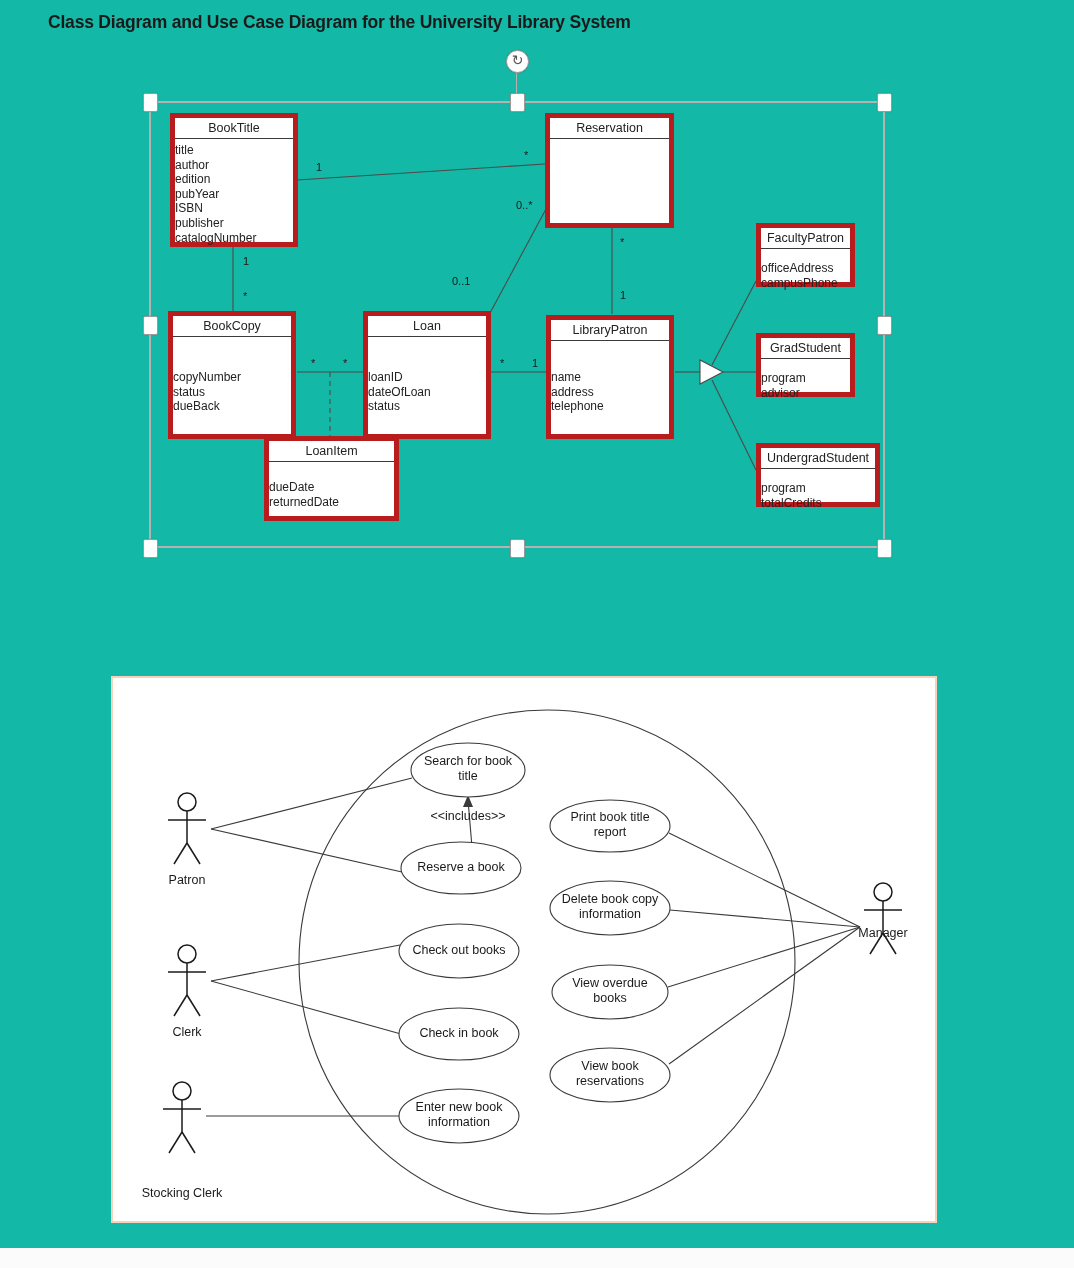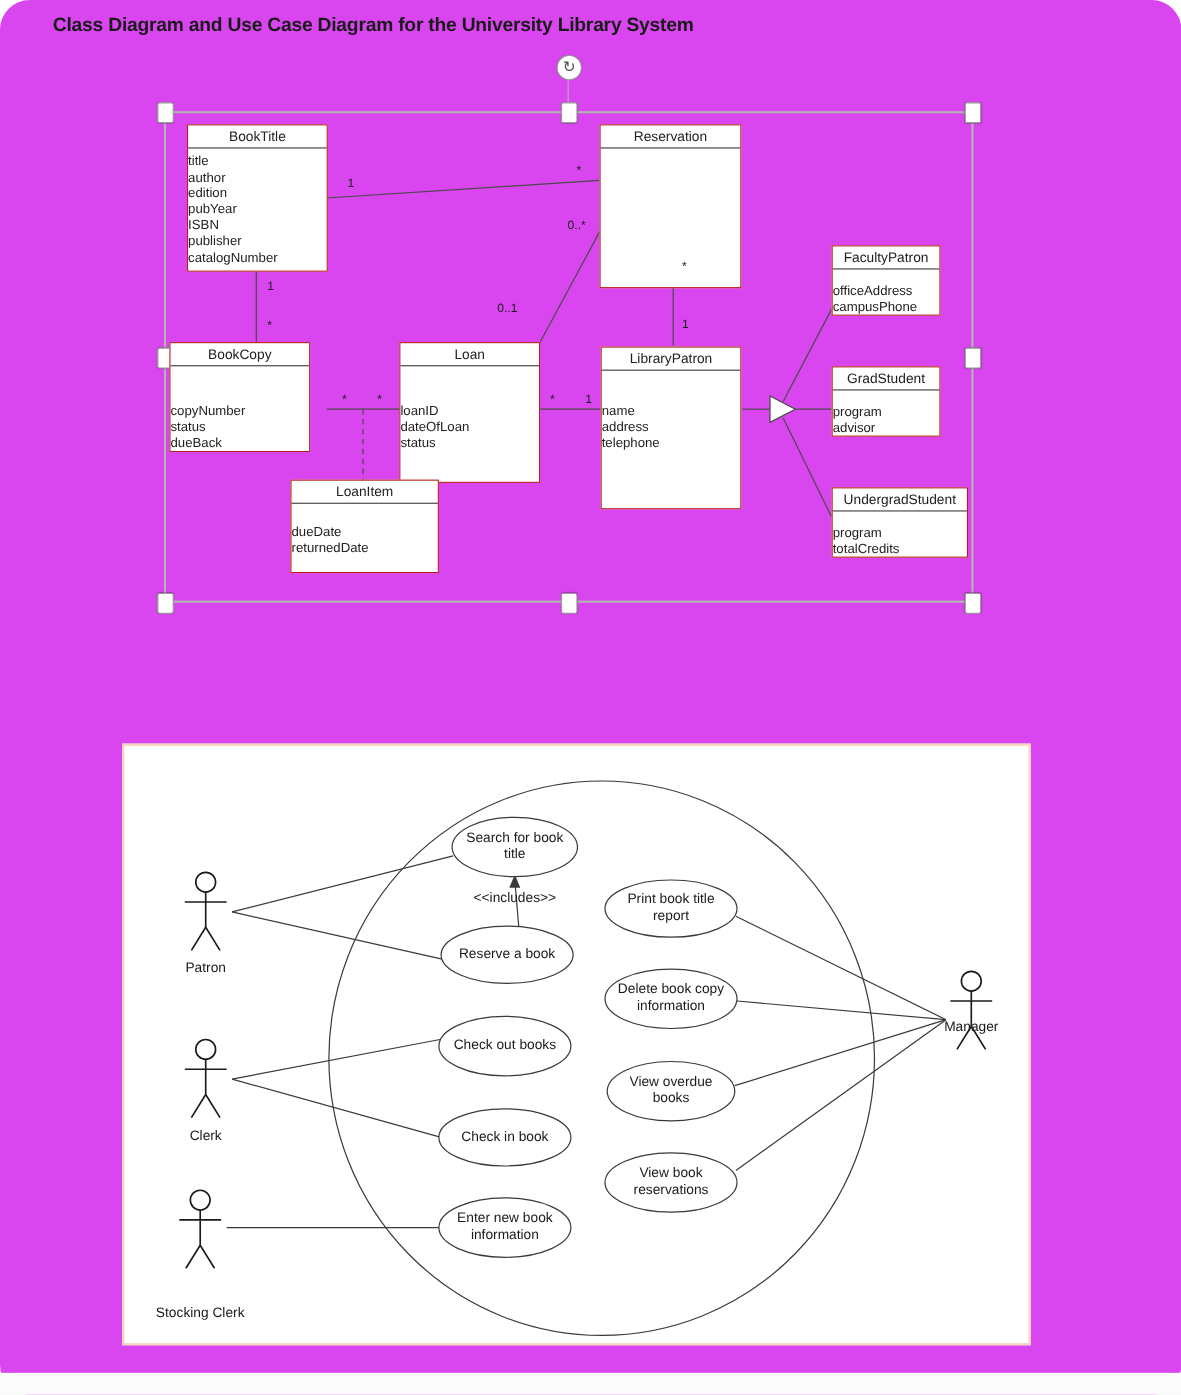--- a/index.html
+++ b/index.html
@@ -8,22 +8,21 @@
   }
   body {
     width: 1074px; height: 1268px;
     position: relative;
     font-family: "Liberation Sans", sans-serif;
     overflow: hidden;
   }
   #page {
     position: absolute; left: 0; top: 0;
     width: 1074px; height: 1268px;
-    background: #d946ef;
-    border-radius: 27px;
+    background: #14b8a6;
   }
   #doc-title {
     position: absolute;
     left: 48px; top: 12px;
     font-size: 17.5px;
     font-weight: bold;
     color: #1a1a1a;
     letter-spacing: -0.2px;
     white-space: nowrap;
   }
@@ -53,21 +52,21 @@
     box-shadow: 0 0 1px rgba(0,0,0,.25);
   }
   .rotate-stem {
     position: absolute;
     width: 1px;
     background: #b3b3b3;
   }
   
   .cls {
     position: absolute;
-    border: 1px solid #b91c1c;
+    border: 5px solid #b91c1c;
     background: #ffffff;
     box-sizing: border-box;
   }
   .cls-name {
     height: 21px;
     line-height: 21px;
     text-align: center;
     font-size: 12.5px;
     color: #222;
     border-bottom: 1px solid #3a3a3a;
@@ -176,51 +175,51 @@
         <div>title</div>
         <div>author</div>
         <div>edition</div>
         <div>pubYear</div>
         <div>ISBN</div>
         <div>publisher</div>
         <div>catalogNumber</div>
       </div>
     </div>
 
-    <div class="cls" style="left:545px; top:113px; width:129px; height:149px;">
+    <div class="cls" style="left:545px; top:113px; width:129px; height:115px;">
       <div class="cls-name">Reservation</div>
     </div>
 
     <div class="cls" style="left:756px; top:223px; width:99px; height:64px;">
       <div class="cls-name">FacultyPatron</div>
       <div class="cls-attrs" style="padding-top:12px;">
         <div>officeAddress</div>
         <div>campusPhone</div>
       </div>
     </div>
 
-    <div class="cls" style="left:154px; top:311px; width:128px; height:100px;">
+    <div class="cls" style="left:168px; top:311px; width:128px; height:128px;">
       <div class="cls-name">BookCopy</div>
       <div class="cls-attrs" style="padding-top:33px;">
         <div>copyNumber</div>
         <div>status</div>
         <div>dueBack</div>
       </div>
     </div>
 
     <div class="cls" style="left:363px; top:311px; width:128px; height:128px;">
       <div class="cls-name">Loan</div>
       <div class="cls-attrs" style="padding-top:33px;">
         <div>loanID</div>
         <div>dateOfLoan</div>
         <div>status</div>
       </div>
     </div>
 
-    <div class="cls" style="left:546px; top:315px; width:128px; height:148px;">
+    <div class="cls" style="left:546px; top:315px; width:128px; height:124px;">
       <div class="cls-name">LibraryPatron</div>
       <div class="cls-attrs" style="padding-top:29px;">
         <div>name</div>
         <div>address</div>
         <div>telephone</div>
       </div>
     </div>
 
     <div class="cls" style="left:756px; top:333px; width:99px; height:64px;">
       <div class="cls-name">GradStudent</div>

